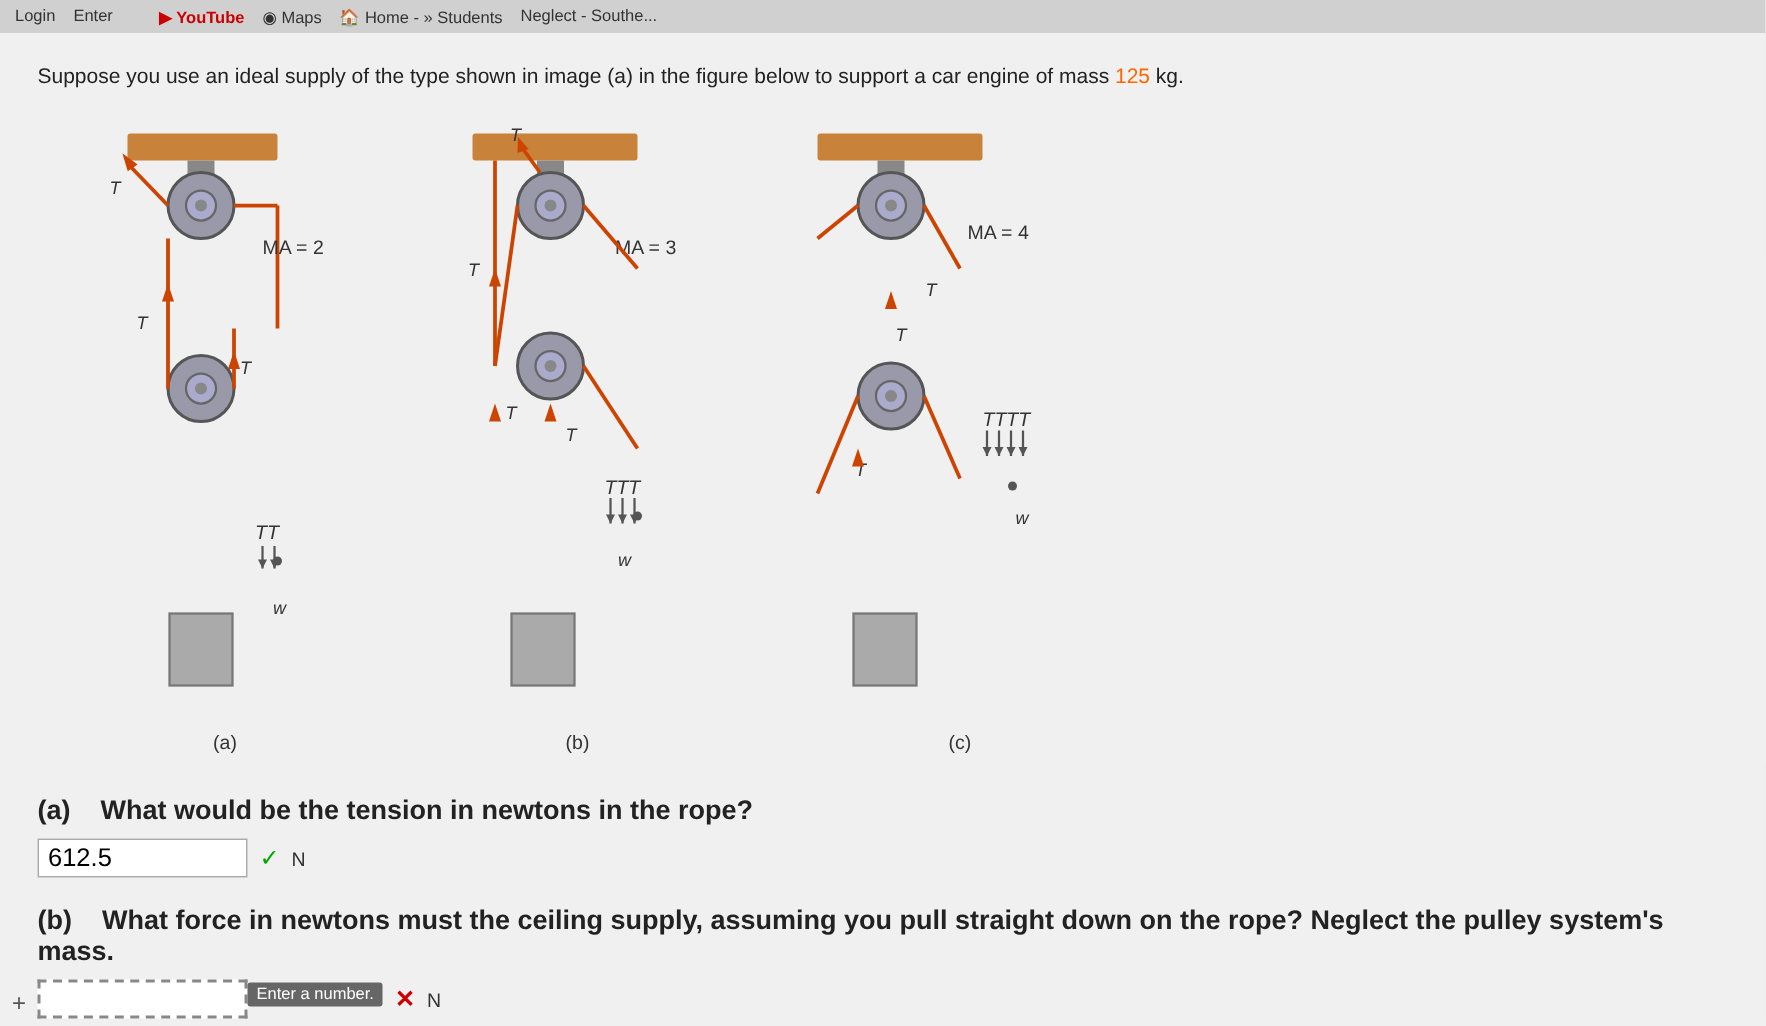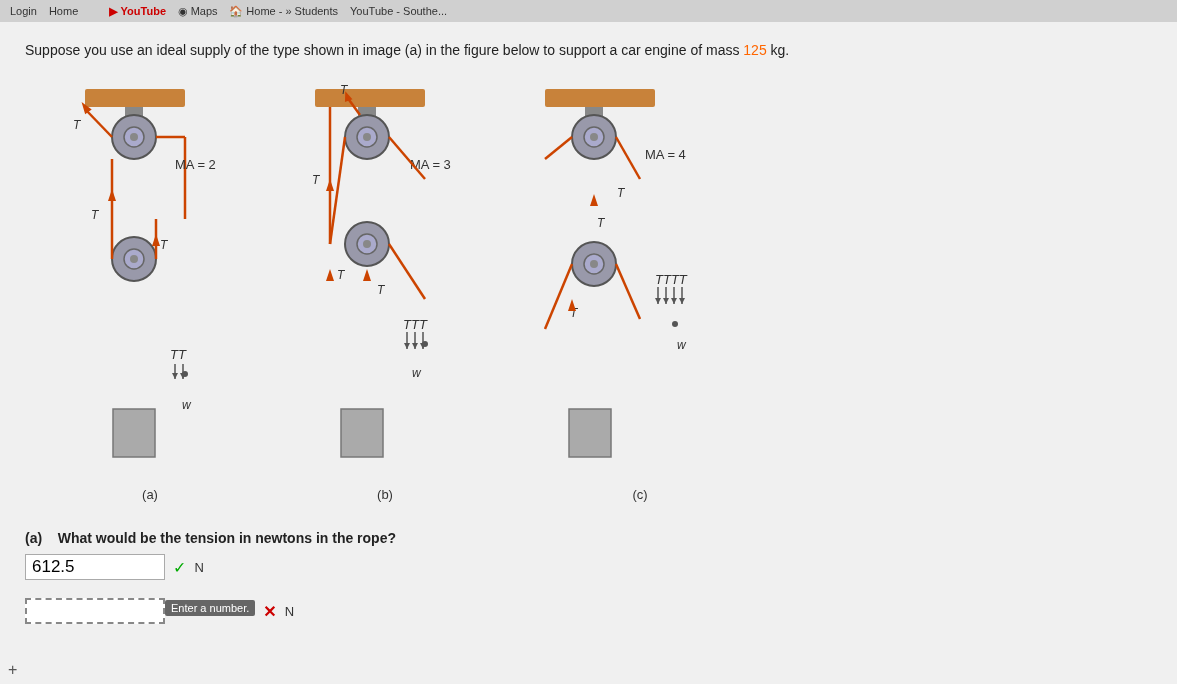--- a/index.html
+++ b/index.html
@@ -76,21 +76,21 @@
     svg.pulley-svg {
       display: block;
     }
 
     
     .question-section {
       margin-bottom: 18px;
     }
 
     .question-text {
-      font-size: 14px;
+      font-size: 18px;
       color: #222;
       margin-bottom: 8px;
       font-weight: bold;
     }
     .question-text span {
       font-weight: bold;
     }
 
     .answer-row {
       display: flex;
@@ -148,25 +148,25 @@
       font-size: 16px;
       color: #555;
       cursor: pointer;
     }
   </style>
 </head>
 <body>
 
 <div class="browser-bar">
   <span class="tab-item">Login</span>
-  <span class="tab-item">Home</span>
+  <span class="tab-item">Enter</span>
   <span class="tab-item youtube">▶ YouTube</span>
   <span class="tab-item">◉ Maps</span>
   <span class="tab-item">🏠 Home - » Students</span>
-  <span class="tab-item">YouTube - Southe...</span>
+  <span class="tab-item">Neglect - Southe...</span>
 </div>
 
 <div class="main-content">
 
   <div class="problem-statement">
     <span>Suppose you use an ideal supply of the type shown in image (a) in the figure below to support a car engine of mass</span>
     <span class="highlight-mass">125</span>
     <span>kg.</span>
   </div>
 
@@ -334,20 +334,25 @@
       <span>What would be the tension in newtons in the rope?</span>
     </div>
     <div class="answer-row">
       <input class="answer-input" type="text" value="612.5" style="">
       <span class="check-icon">✓</span>
       <span class="unit-label">N</span>
     </div>
   </div>
 
   <div class="question-section">
+    <div class="question-text">
+      <span>(b)</span>
+      &nbsp;&nbsp;
+      <span>What force in newtons must the ceiling supply, assuming you pull straight down on the rope? Neglect the pulley system's mass.</span>
+    </div>
     <div class="answer-row">
       <div style="display:flex; align-items:flex-start;">
         <input class="answer-input-b" type="text" value="" style="">
         <div class="tooltip-box">Enter a number.</div>
       </div>
       <span class="wrong-icon">✕</span>
       <span class="unit-label">N</span>
     </div>
   </div>
 

